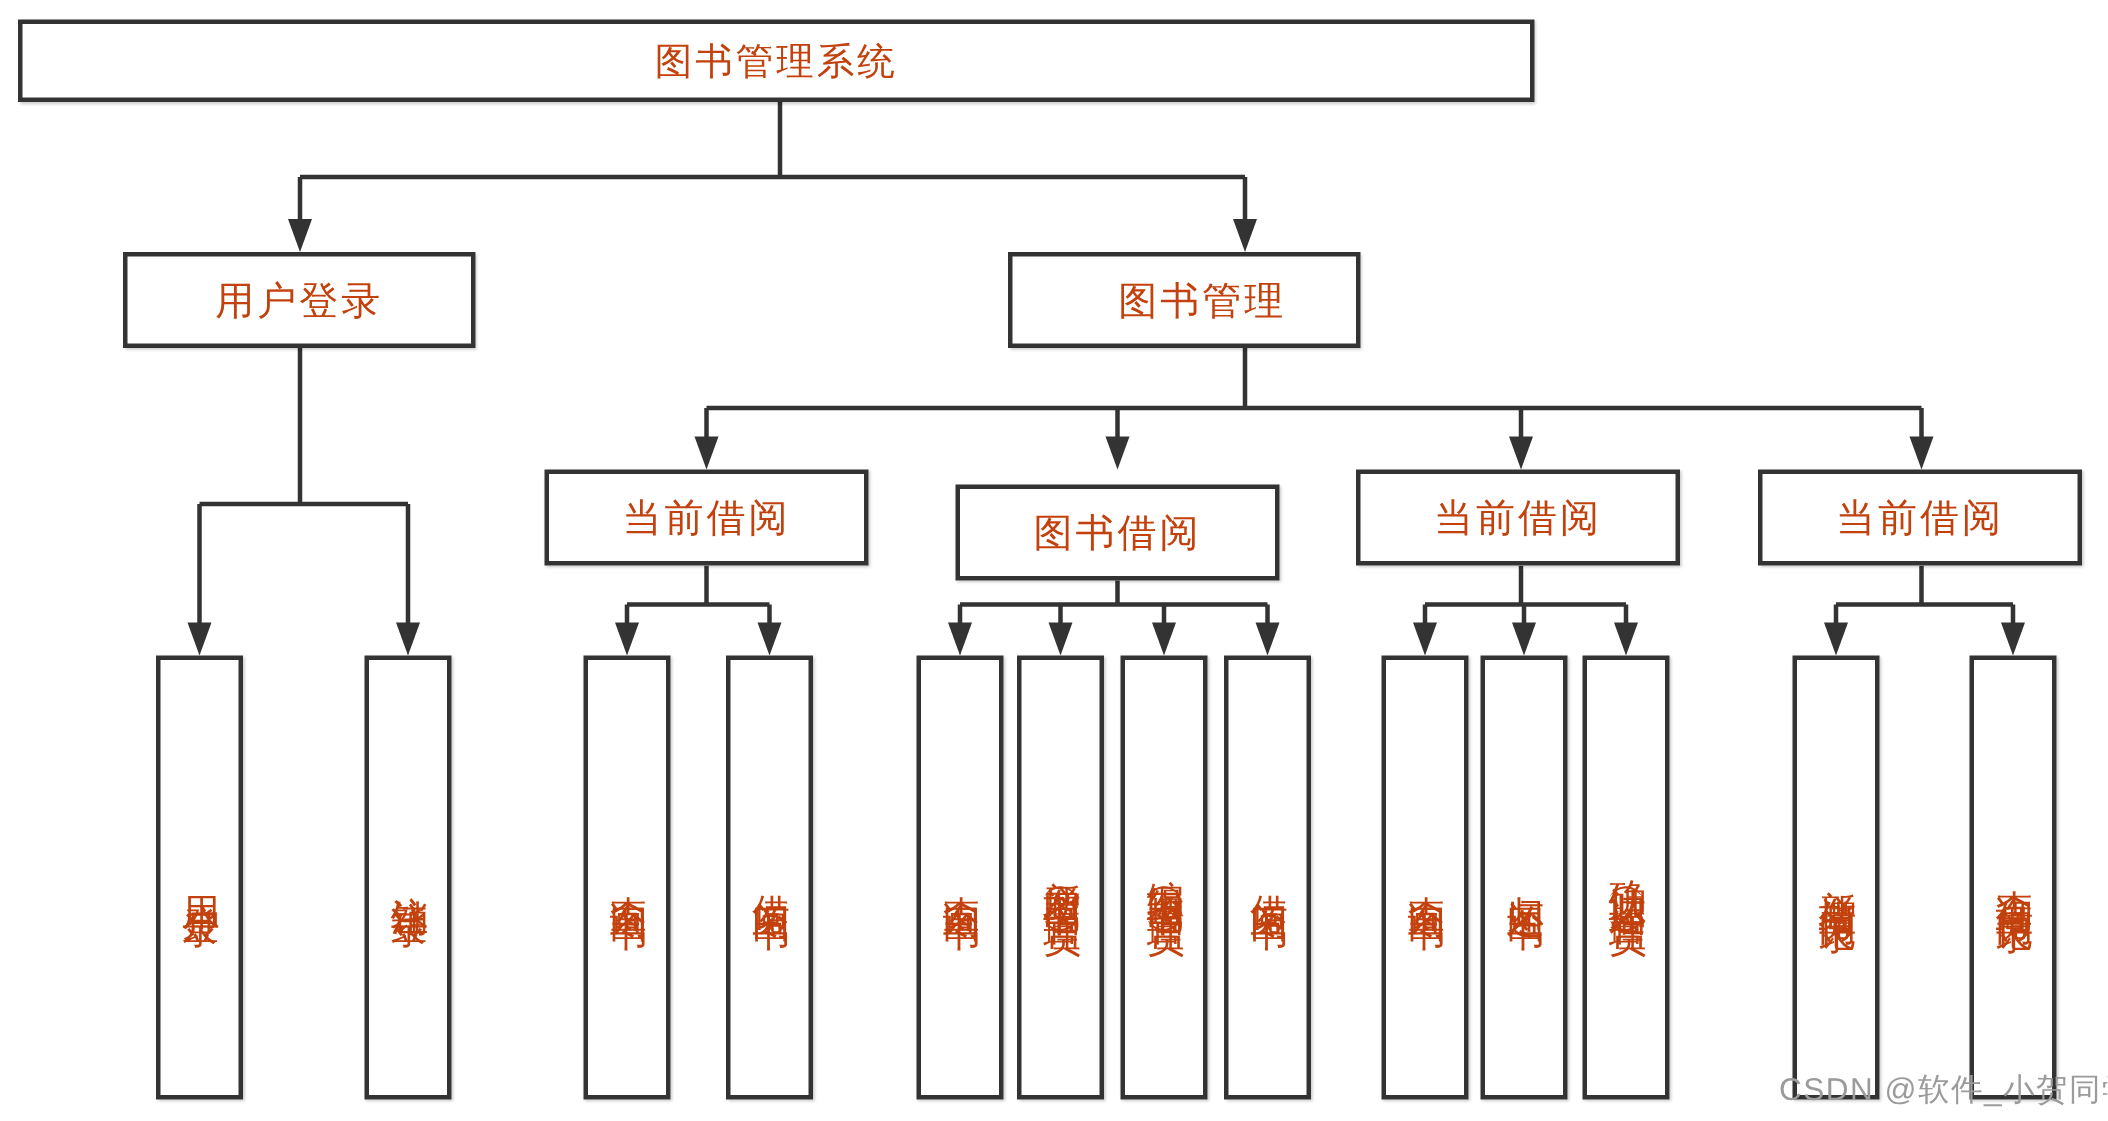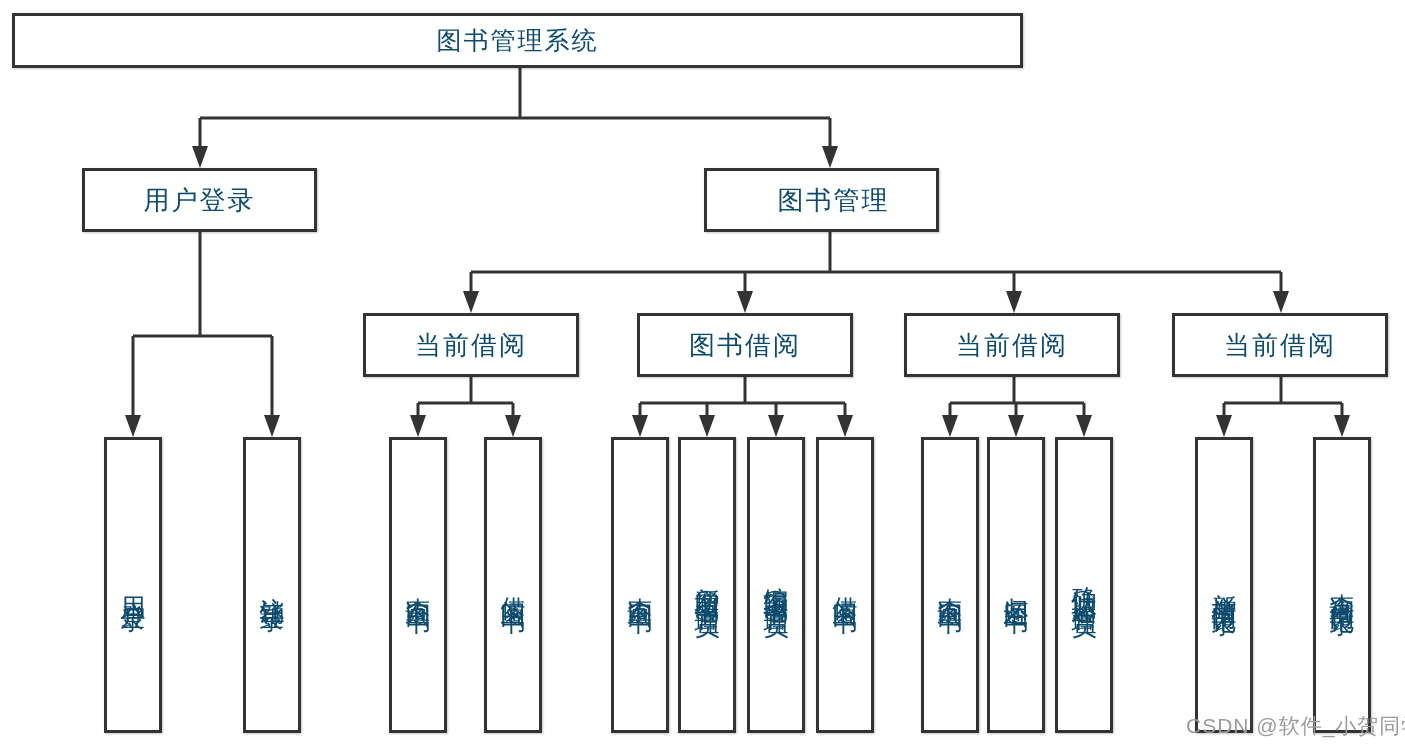--- a/index.html
+++ b/index.html
@@ -5,21 +5,21 @@
   html,body { margin:0; padding:0; background:#ffffff; }
   .canvas {
     position:relative; width:1405px; height:747px; background:#ffffff;
     font-family:"Liberation Sans", sans-serif; overflow:hidden;
   }
   .wires { position:absolute; left:0; top:0; z-index:1; }
   .wire  { fill:none; stroke:#333333; stroke-width:3; }
   .ah    { fill:#333333; stroke:none; }
   .box {
     position:absolute; box-sizing:border-box; background:#ffffff;
-    border:3px solid #333333; color:#0c4a6e; z-index:2;
+    border:3px solid #333333; color:#c2410c; z-index:2;
     display:flex; align-items:center; justify-content:center;
     box-shadow:1px 1px 2px rgba(0,0,0,0.22);
     white-space:nowrap;
   }
   .h  { font-size:26px; letter-spacing:2px; }
   .root-box { font-size:25px; }
   .v {
     top:437px; width:58px; height:296px;
     writing-mode:vertical-rl; text-orientation:mixed;
     font-size:25px; letter-spacing:4px; line-height:1;
@@ -69,24 +69,24 @@
       <path class="ah" d="M1008 415h16l-8 22z"></path>
       <path class="ah" d="M1076 415h16l-8 22z"></path>
       <path class="ah" d="M1216 415h16l-8 22z"></path>
       <path class="ah" d="M1334 415h16l-8 22z"></path>
     </g>
   </svg>
 
   <div class="box h root-box" style="left:12px; top:13px; width:1011px; height:55px;">图书管理系统</div>
 
   <div class="box h" style="left:82px; top:168px; width:235px; height:64px;">用户登录</div>
-  <div class="box h" style="left:704px; top:168px; width:235px; height:64px;padding-left:24px;">图书管理</div>
+  <div class="box h" style="left:672px; top:168px; width:235px; height:64px;padding-left:24px;">图书管理</div>
 
   <div class="box h" style="left:363px; top:313px; width:216px; height:64px;">当前借阅</div>
-  <div class="box h" style="left:637px; top:313px; width:216px; height:64px;text-align:center;">图书借阅</div>
+  <div class="box h" style="left:637px; top:323px; width:216px; height:64px;text-align:center;">图书借阅</div>
   <div class="box h" style="left:904px; top:313px; width:216px; height:64px;font-family:Liberation Mono, monospace;">当前借阅</div>
   <div class="box h" style="left:1172px; top:313px; width:216px; height:64px;">当前借阅</div>
 
   <div class="box v" style="left:104px;">用户登录</div>
   <div class="box v" style="left:243px;">注销登录</div>
 
   <div class="box v" style="left:389px;">查询图书</div>
   <div class="box v" style="left:484px;">借阅图书</div>
 
   <div class="box v" style="left:611px;">查询图书</div>

